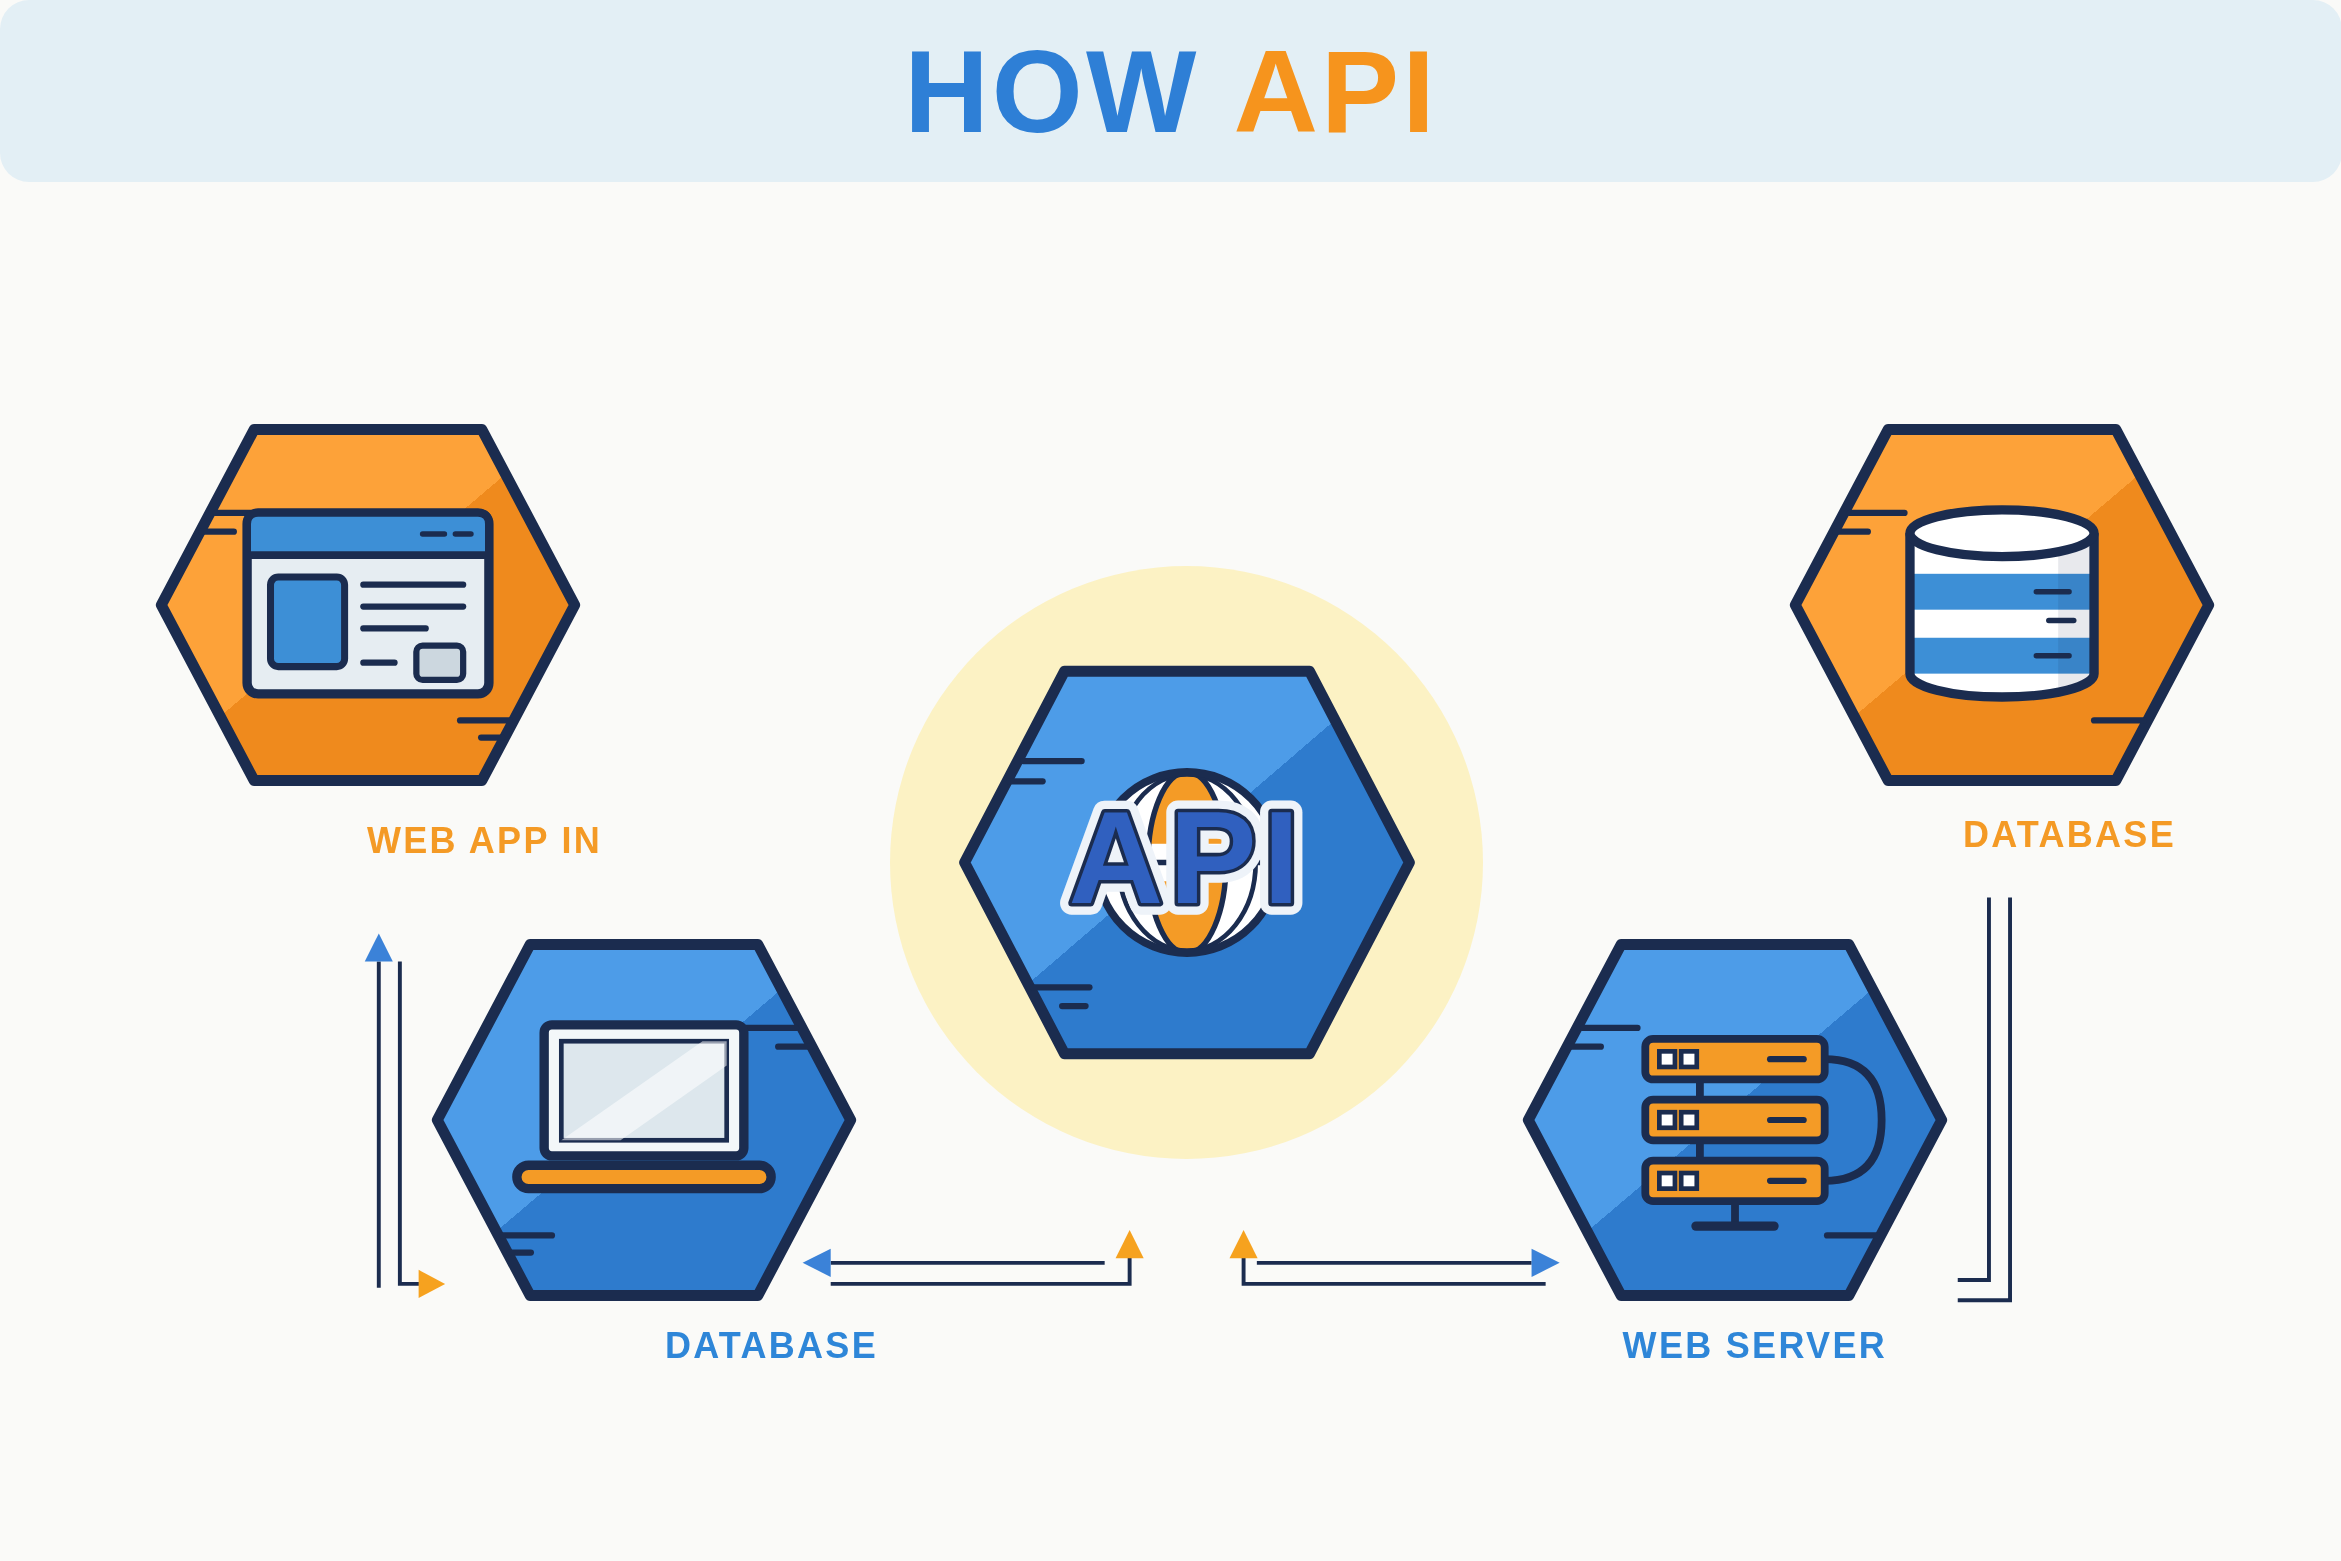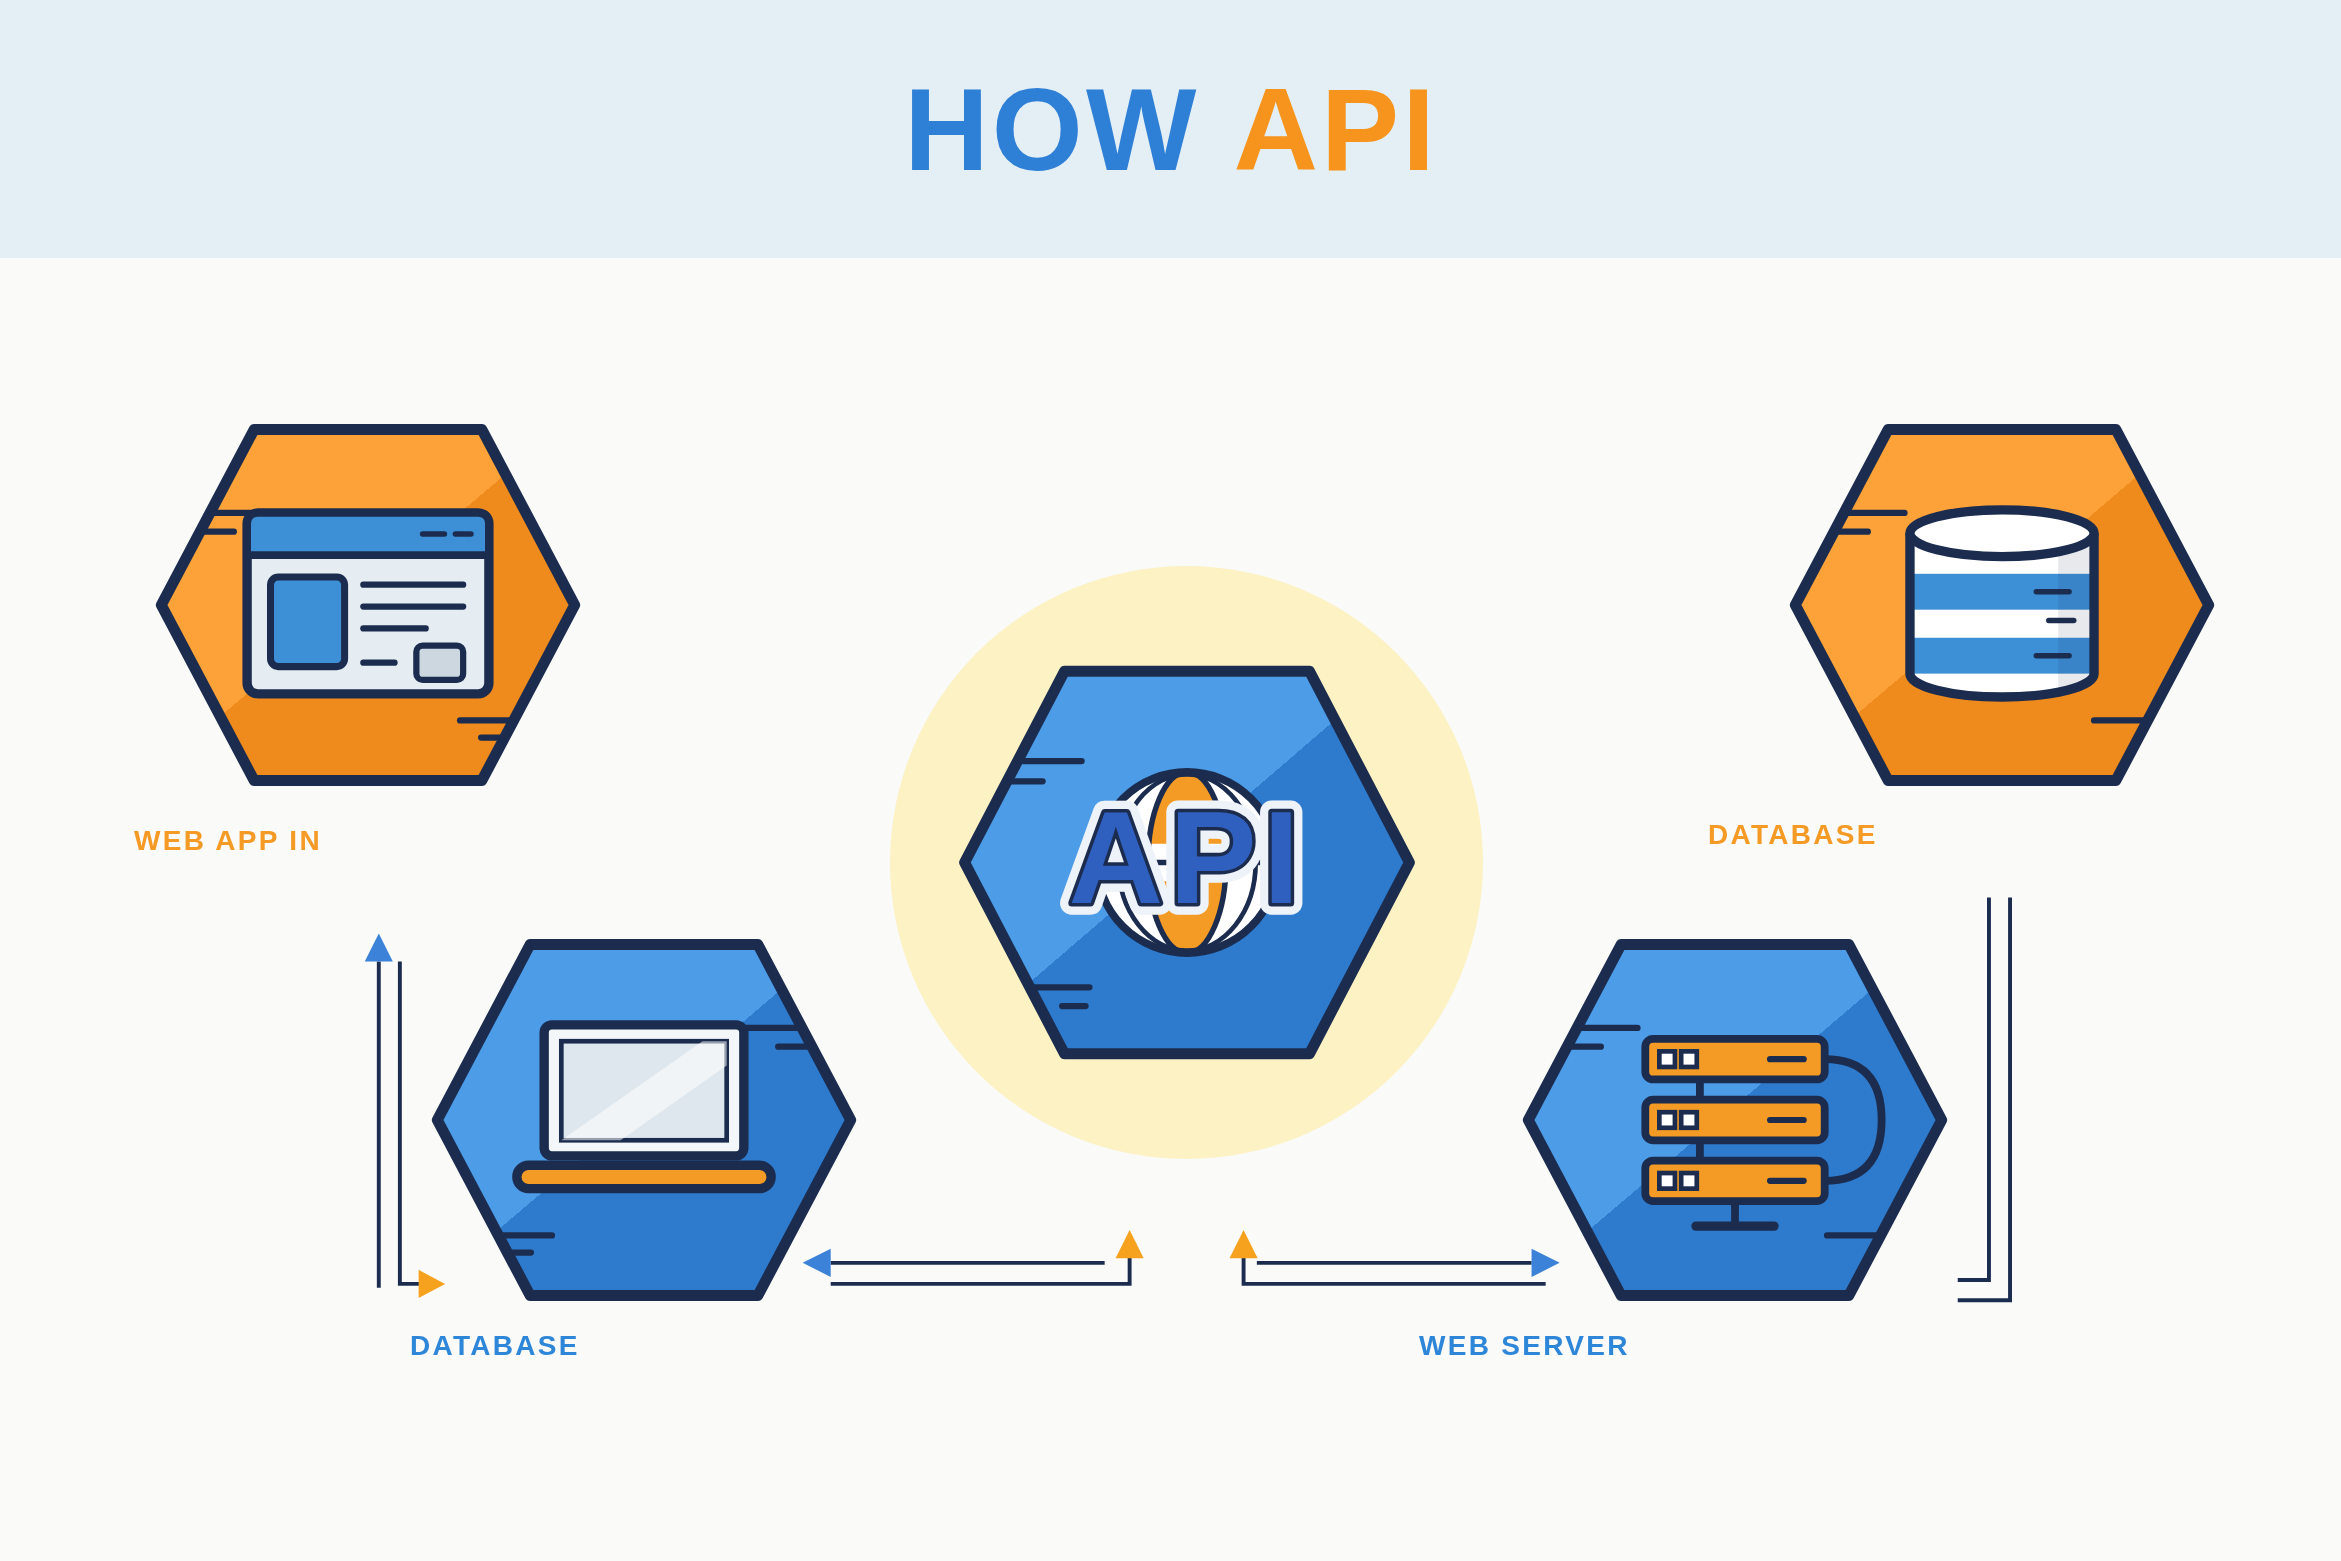--- a/index.html
+++ b/index.html
@@ -6,23 +6,23 @@
     --navy:#1b2c4f; --blue:#2e7fd6; --orange:#f6941d;
   }
   *{box-sizing:border-box}
   html,body{margin:0;padding:0}
   body{
     width:2342px;height:1561px;position:relative;overflow:hidden;
     background:var(--page-bg,#fafaf8);
     font-family:"Liberation Sans",sans-serif;
   }
   .header{
-    position:absolute;left:0;top:0;width:2342px;height:258px;
+    position:absolute;left:0;top:0;width:2342px;height:182px;
     background:var(--header-bg,#e3eff5);
-    display:flex;align-items:center;justify-content:center;
+    display:flex;align-items:center;justify-content:center;border-radius:29px;
   }
   .title{margin:0;font-size:117px;font-weight:700;letter-spacing:3.1px;display:flex;gap:34px}
   .t-blue{color:var(--blue,#2e7fd6)}
   .t-orange{color:var(--orange,#f6941d)}
 
   .node{position:absolute}
   .yellow-circle{
     position:absolute;left:890px;top:566px;width:593px;height:593px;
     border-radius:50%;background:var(--circle-yellow,#fcf2c4);
   }
@@ -32,22 +32,22 @@
   .hex-o{fill:url(#hexOrangeGrad)}
   .hex-b{fill:url(#hexBlueGrad)}
   .dash{stroke:var(--navy,#1b2c4f);stroke-width:8;stroke-linecap:round}
   .thin-dash{stroke:var(--navy,#1b2c4f);stroke-width:7;stroke-linecap:round}
 
   .conn path{stroke:var(--navy,#1b2c4f);stroke-width:5;fill:none}
   .ah-b{fill:var(--arrow-blue,#3b82d8)}
   .ah-o{fill:var(--arrow-orange,#f6a21f)}
 
   .node-label{
-    position:absolute;width:468px;text-align:left;
-    font-weight:700;font-size:28px;letter-spacing:2.3px;line-height:45px;
+    position:absolute;width:468px;text-align:right;
+    font-weight:700;font-size:36px;letter-spacing:2.3px;line-height:45px;
   }
   .lbl-orange{color:var(--label-orange,#f49a25)}
   .lbl-blue{color:var(--label-blue,#2e86d8)}
 
   .api-word{
     font-family:"Liberation Sans",sans-serif;font-weight:700;
     font-size:168px;letter-spacing:8px;text-anchor:middle;
   }
   .api-halo{fill:#eef3f9;stroke:#eef3f9;stroke-width:30;stroke-linejoin:round}
   .api-main{fill:var(--api-text,#3060bf);stroke:var(--navy,#1b2c4f);stroke-width:9;paint-order:stroke;stroke-linejoin:round}

